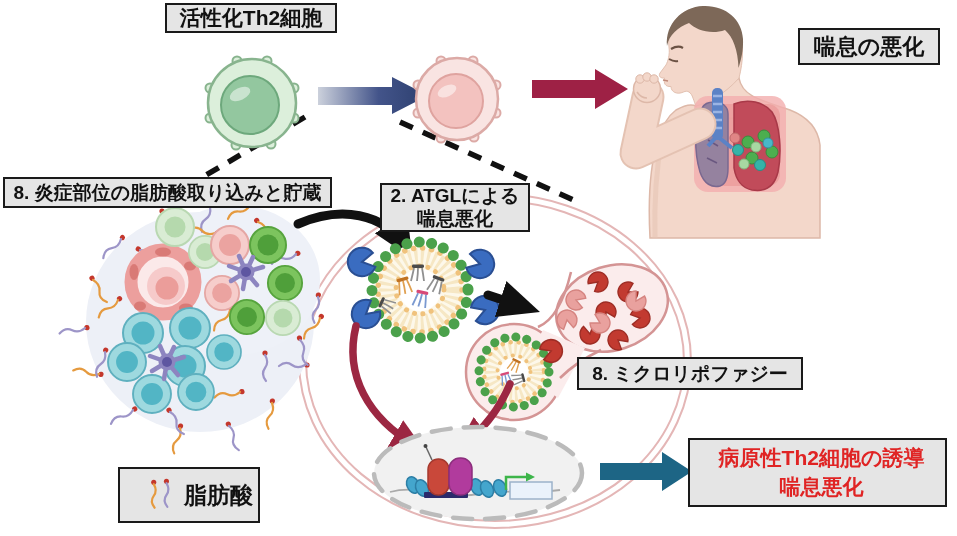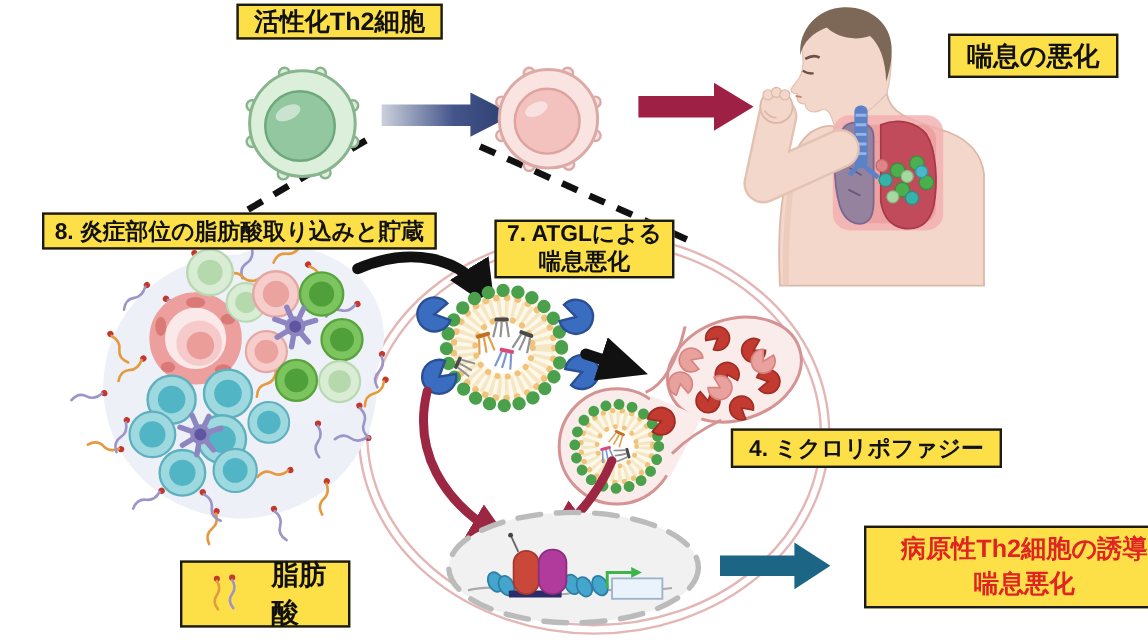--- a/index.html
+++ b/index.html
@@ -1,29 +1,29 @@
 <!DOCTYPE html>
 <html><head>
 <meta charset="utf-8">
 <style>
   html,body{margin:0;padding:0;background:#fff;}
   .canvas{position:relative;width:957px;height:536px;background:#ffffff;overflow:hidden;
           font-family:"Liberation Sans","DejaVu Sans",sans-serif;}
   svg.layer{position:absolute;left:0;top:0;z-index:1;}
-  .box{position:absolute;z-index:2;background:#fde047;border:2.5px solid #1a1a1a;
+  .box{position:absolute;z-index:2;background:#e5e5e5;border:2.5px solid #1a1a1a;
        box-sizing:border-box;display:flex;align-items:center;justify-content:center;
-       font-weight:bold;color:#111;margin-left:32px;}
+       font-weight:bold;color:#111;}
   .box.red{color:#e02424;}
   .lbl-activated{left:165px;top:3px;width:172px;height:30px;font-size:21px;}
   .lbl-pathogenic{left:383px;top:3px;width:177px;height:30px;font-size:21px;}
-  .lbl-asthma{left:758px;top:28px;width:142px;height:37px;font-size:22px;}
+  .lbl-asthma{left:798px;top:28px;width:142px;height:37px;font-size:22px;}
   .lbl-step1{left:3px;top:177px;width:329px;height:31px;font-size:19px;}
   .lbl-step2{left:380px;top:183px;width:150px;height:49px;font-size:19px;flex-direction:column;line-height:1.2;}
   .lbl-step3{left:577px;top:357px;width:226px;height:33px;font-size:19px;}
-  .lbl-legend{left:118px;top:467px;width:142px;height:56px;font-size:23px;gap:18px;padding-left:16px;}
+  .lbl-legend{left:118px;top:467px;width:142px;height:56px;font-size:23px;gap:3px;padding-left:16px;}
   .lbl-outcome{left:688px;top:438px;width:259px;height:69px;font-size:21px;
                flex-direction:column;align-items:center;justify-content:center;
                padding-left:8px;line-height:1.35;}
   .legend-icons{width:40px;height:40px;flex:0 0 auto;}
 </style>
 </head>
 <body>
 
 <div class="canvas">
 
@@ -357,26 +357,26 @@
 
 <div class="box lbl-asthma">
   <span>喘息の悪化</span>
 </div>
 
 <div class="box lbl-step1">
   <span>8. 炎症部位の脂肪酸取り込みと貯蔵</span>
 </div>
 
 <div class="box lbl-step2">
-  <span>7. ATGLによる</span>
+  <span>2. ATGLによる</span>
   <span>喘息悪化</span>
 </div>
 
 <div class="box lbl-step3">
-  <span>4. ミクロリポファジー</span>
+  <span>8. ミクロリポファジー</span>
 </div>
 
 <div class="box lbl-legend">
   <svg class="legend-icons" viewBox="0 0 44 40">
     <g>
       <circle cx="14" cy="6" r="2.8" fill="#c4372c"></circle>
       <path d="M14,8 C17,13 17,17 14,21 C11,25 11,29 15,34" stroke="#e59a3f" stroke-width="2.4" fill="none" stroke-linecap="round"></path>
       <circle cx="28" cy="5" r="2.8" fill="#c4372c"></circle>
       <path d="M28,7 C31,12 31,16 28,20 C25,24 25,28 29,33" stroke="#9d95c8" stroke-width="2.4" fill="none" stroke-linecap="round"></path>
     </g>

